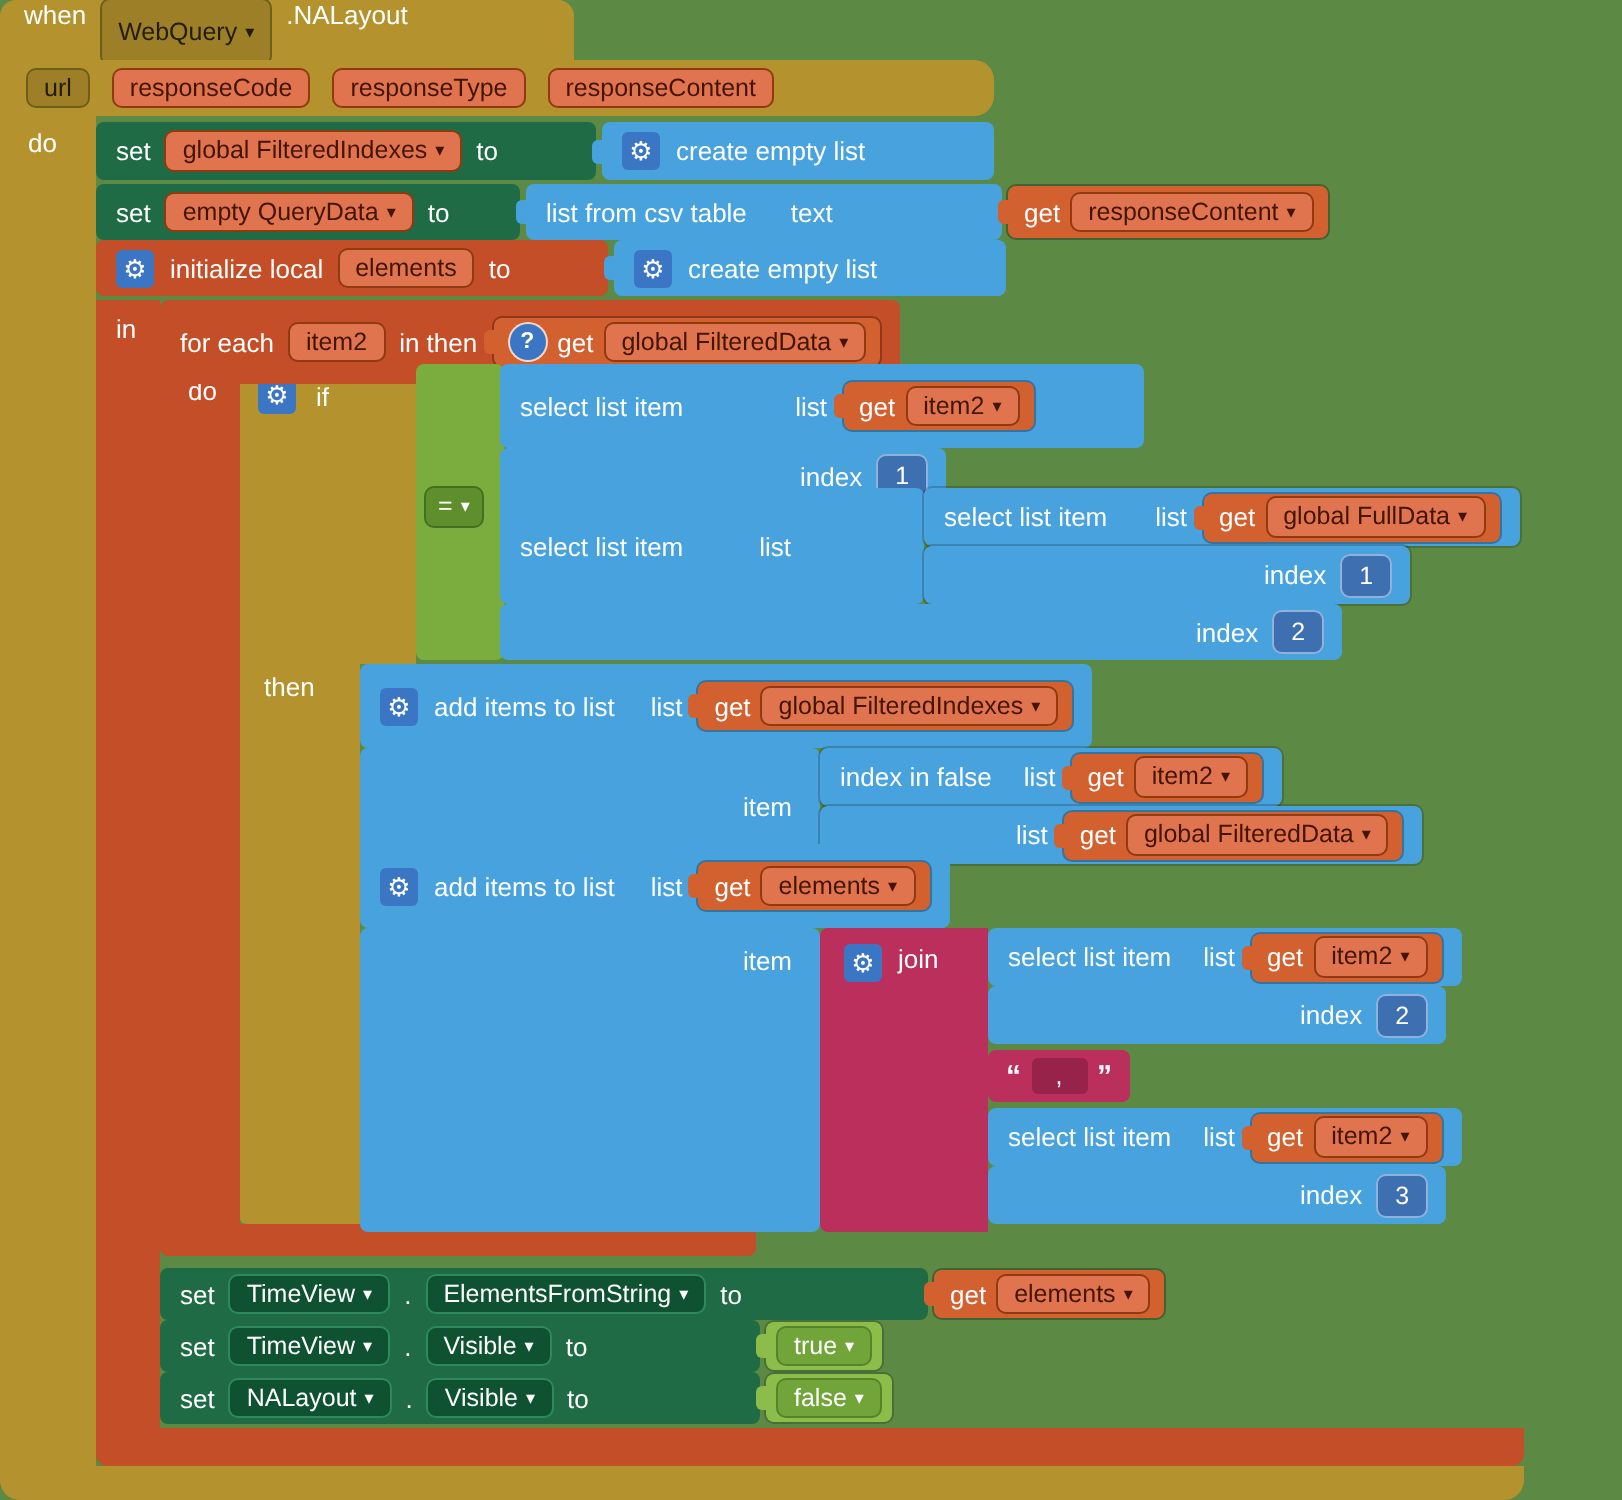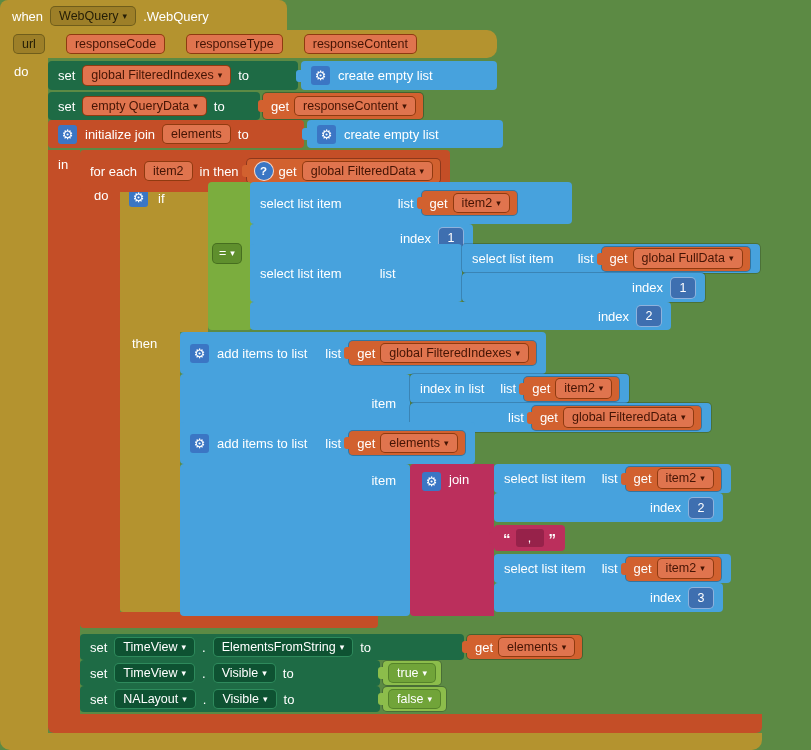--- a/index.html
+++ b/index.html
@@ -35,30 +35,30 @@
   .vtab::before{content:"";position:absolute;left:-5px;top:50%;margin-top:-6px;width:6px;height:12px;background:inherit;border-radius:3px 0 0 3px}
 </style>
 </head>
 <body>
 
 <div id="workspace">
 
   <div class="rect gold" style="left:0;top:56px;width:48px;height:677px"></div>
   <div class="rect gold" style="left:0;top:733px;width:762px;height:17px;border-radius:0 0 10px 10px"></div>
 
-  <div class="rect gold" style="left:0;top:0;width:287px;height:32px;border-radius:8px 8px 0 0;display:flex;align-items:center;gap:8px;padding:0 12px">
+  <div class="rect gold" style="left:0;top:0;width:287px;height:32px;border-radius:8px 8px 0 0;display:flex;gap:8px;padding:0 12px">
     <span class="lb">when</span>
     <span class="chip chip-gold">
       <span>WebQuery</span>
       <span class="ar">▾</span>
     </span>
-    <span class="lb">.WebQuery</span>
-  </div>
-
-  <div class="rect gold" style="left:0;top:30px;width:497px;height:28px;border-radius:0 10px 10px 0;display:flex;align-items:center;gap:23px;padding:0 14px">
+    <span class="lb">.NALayout</span>
+  </div>
+
+  <div class="rect gold" style="left:0;top:30px;width:497px;height:28px;border-radius:0 10px 10px 0;display:flex;align-items:center;gap:13px;padding:0 14px">
     <span class="chip chip-gold">
         <span>url</span>
       </span>
     <span class="chip chip-sal">
         <span>responseCode</span>
       </span>
     <span class="chip chip-sal">
         <span>responseType</span>
       </span>
     <span class="chip chip-sal">
@@ -101,33 +101,37 @@
 
   <div class="hstack" style="left:48px;top:92px">
     <div class="brow dg h28" style="min-width:212px">
       <span class="lb">set</span>
       <span class="chip chip-sal">
           <span>empty QueryData</span>
           <span class="ar">▾</span>
         </span>
       <span class="lb">to</span>
     </div>
+    <div class="brow blue h28 vtab" style="min-width:238px">
+      <span class="lb">list from csv table</span>
+      <span class="lb" style="margin-left:14px">text</span>
+    </div>
     <div class="brow orgl h26 vtab" style="gap:6px;padding:0 8px">
       <span class="lb">get</span>
       <span class="chip chip-sal">
           <span>responseContent</span>
           <span class="ar">▾</span>
         </span>
     </div>
   </div>
 
   <div class="hstack" style="left:48px;top:120px">
     <div class="brow org h28" style="min-width:256px">
       <span class="gear">⚙</span>
-      <span class="lb">initialize join</span>
+      <span class="lb">initialize local</span>
       <span class="chip chip-sal">
           <span>elements</span>
         </span>
       <span class="lb">to</span>
     </div>
     <div class="brow blue h28 vtab" style="min-width:196px">
       <span class="gear">⚙</span>
       <span class="lb">create empty list</span>
     </div>
   </div>
@@ -217,21 +221,21 @@
             <span class="ar">▾</span>
           </span>
       </span>
     </div>
     <div style="display:flex;align-items:stretch">
       <div class="brow blue" style="width:230px;height:58px;justify-content:flex-end;padding-right:14px">
         <span class="lb">item</span>
       </div>
       <div class="vstack">
         <div class="brow blue h29" style="box-shadow:0 0 0 1px rgba(0,0,0,.18)">
-          <span class="lb">index in list</span>
+          <span class="lb">index in false</span>
           <span class="lb" style="margin-left:8px">list</span>
           <span class="brow orgl h24 vtab" style="gap:6px;padding:0 8px">
             <span class="lb">get</span>
             <span class="chip chip-sal">
                 <span>item2</span>
                 <span class="ar">▾</span>
               </span>
           </span>
         </div>
         <div class="brow blue h29" style="padding-left:98px;box-shadow:0 0 0 1px rgba(0,0,0,.18)">

